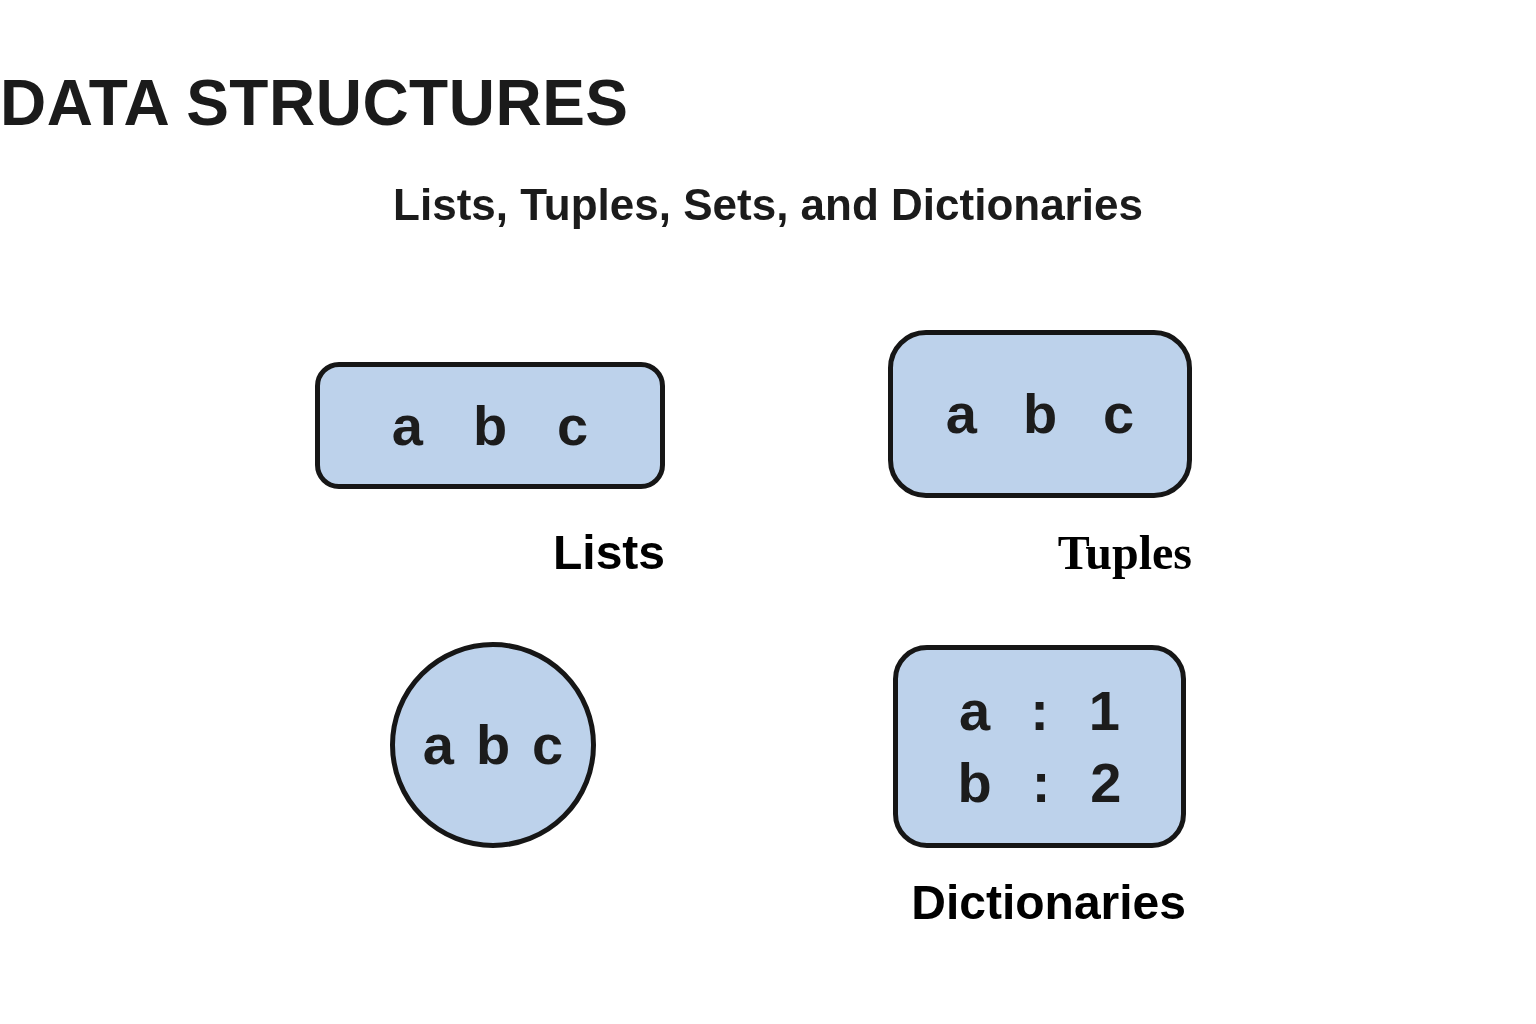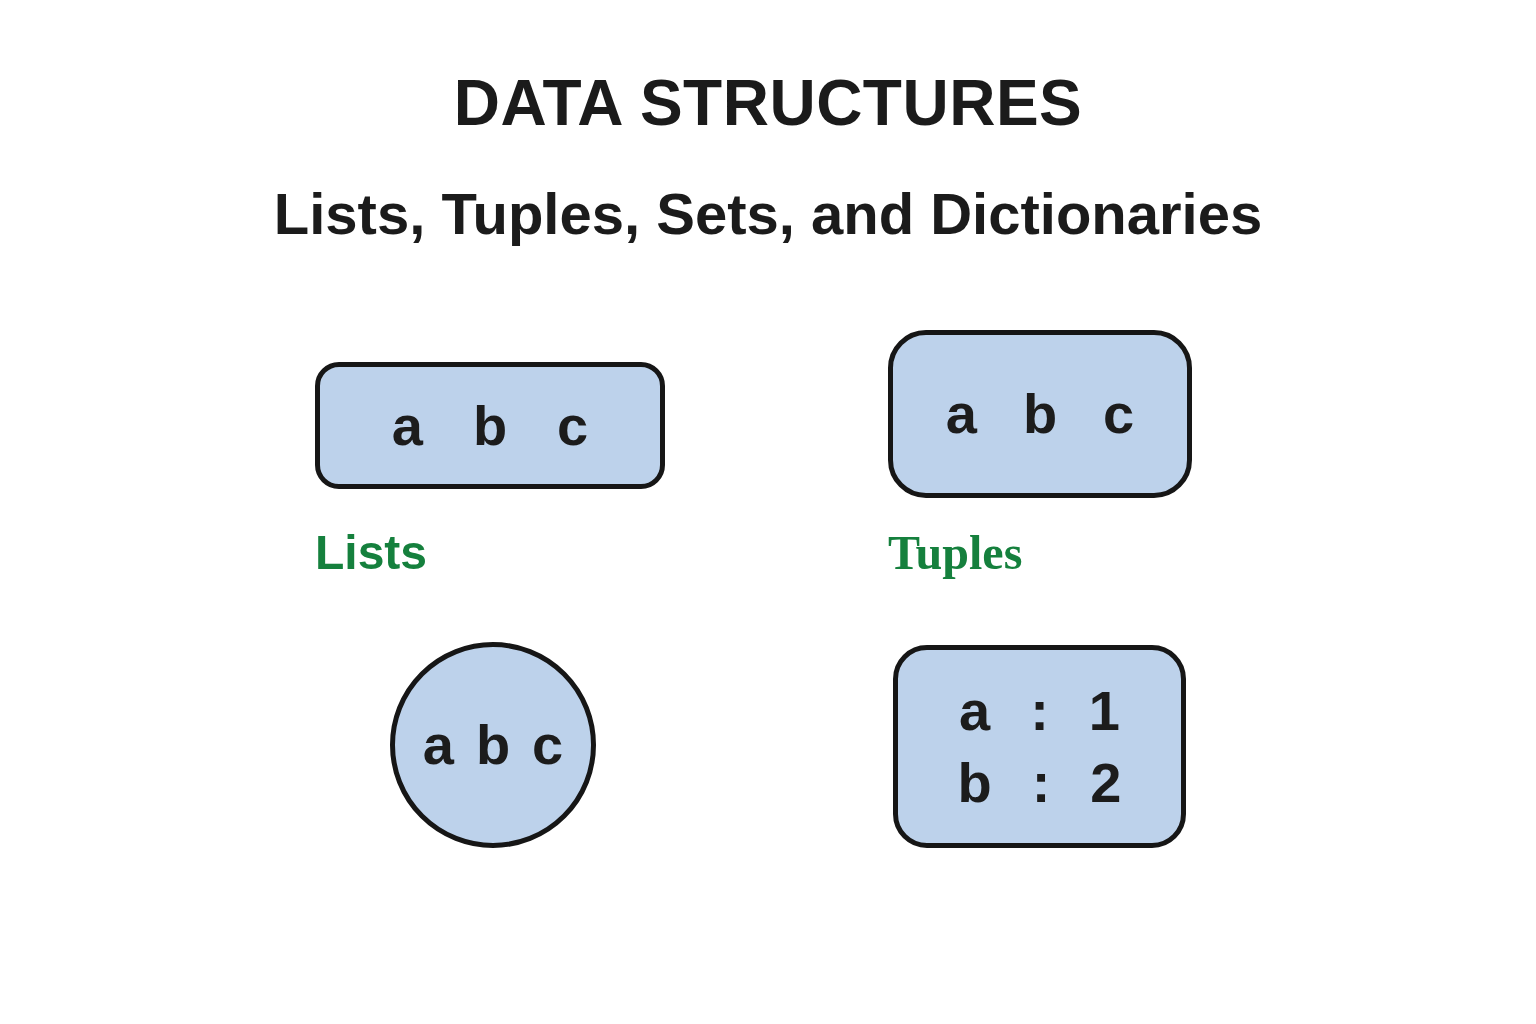--- a/index.html
+++ b/index.html
@@ -14,33 +14,32 @@
     background: #ffffff;
     font-family: "Liberation Sans", sans-serif;
     color: #1a1a1a;
     overflow: hidden;
   }
   .title {
     position: absolute;
     top: 66px;
     left: 0;
     width: 100%;
-    text-align: center;
     font-size: 64px;
     font-weight: 700;
     letter-spacing: 0.5px;
     color: #1b1b1b;
   }
   .subtitle {
     position: absolute;
     top: 180px;
     left: 0;
     width: 100%;
     text-align: center;
-    font-size: 58px;
+    font-size: 44px;
     font-weight: 700;
     color: #1b1b1b;
   }
   .shape {
     position: absolute;
     box-sizing: border-box;
     background: #bdd2eb;
     border: 5px solid #161616;
     display: flex;
     align-items: center;
@@ -91,24 +90,24 @@
     justify-content: center;
     gap: 40px;
   }
   .dict-row .item {
     font-size: 56px;
     font-weight: 600;
     line-height: 1;
   }
   .shape-label {
     position: absolute;
-    text-align: left;
+    text-align: right;
     font-size: 48px;
     font-weight: 700;
-    color: #15803d;
+    color: #000000;
     line-height: 1.05;
   }
   .label-lists  { left: 315px; top: 528px; width: 350px; }
   .label-tuples { left: 888px; top: 528px; width: 304px; font-family: Liberation Serif, serif; }
   .label-sets   { left: 390px; top: 880px; width: 206px; }
   .label-dicts  { left: 893px; top: 878px; width: 293px; }
 </style>
 </head>
 <body>
 
@@ -142,14 +141,15 @@
       <span class="item">a</span>
       <span class="item">:</span>
       <span class="item">1</span>
     </div>
     <div class="dict-row">
       <span class="item">b</span>
       <span class="item">:</span>
       <span class="item">2</span>
     </div>
   </div>
+  <div class="shape-label label-dicts">Dictionaries</div>
 
 </div>
 
 </body></html>

